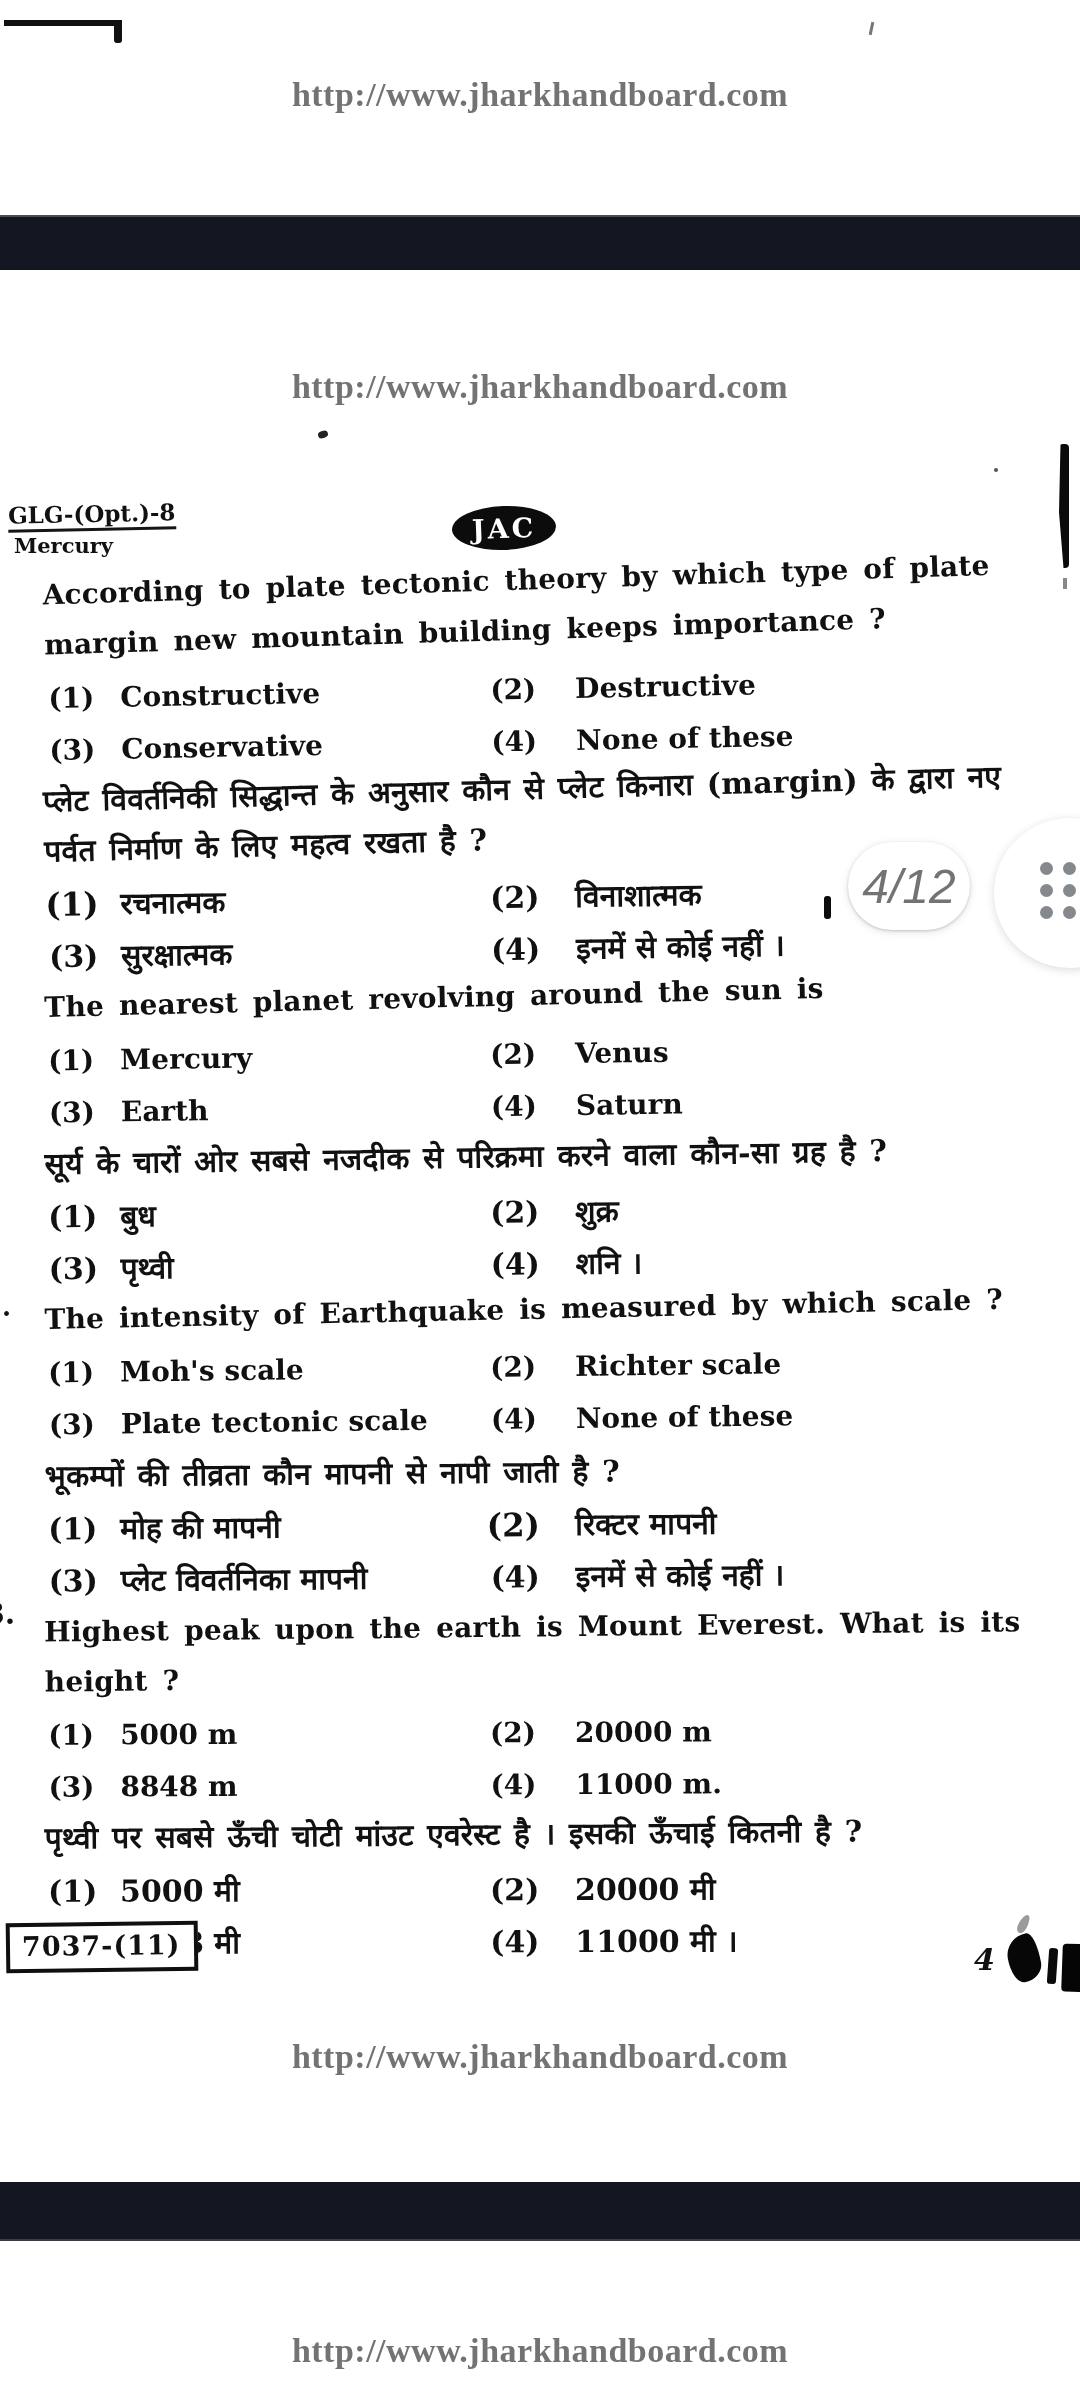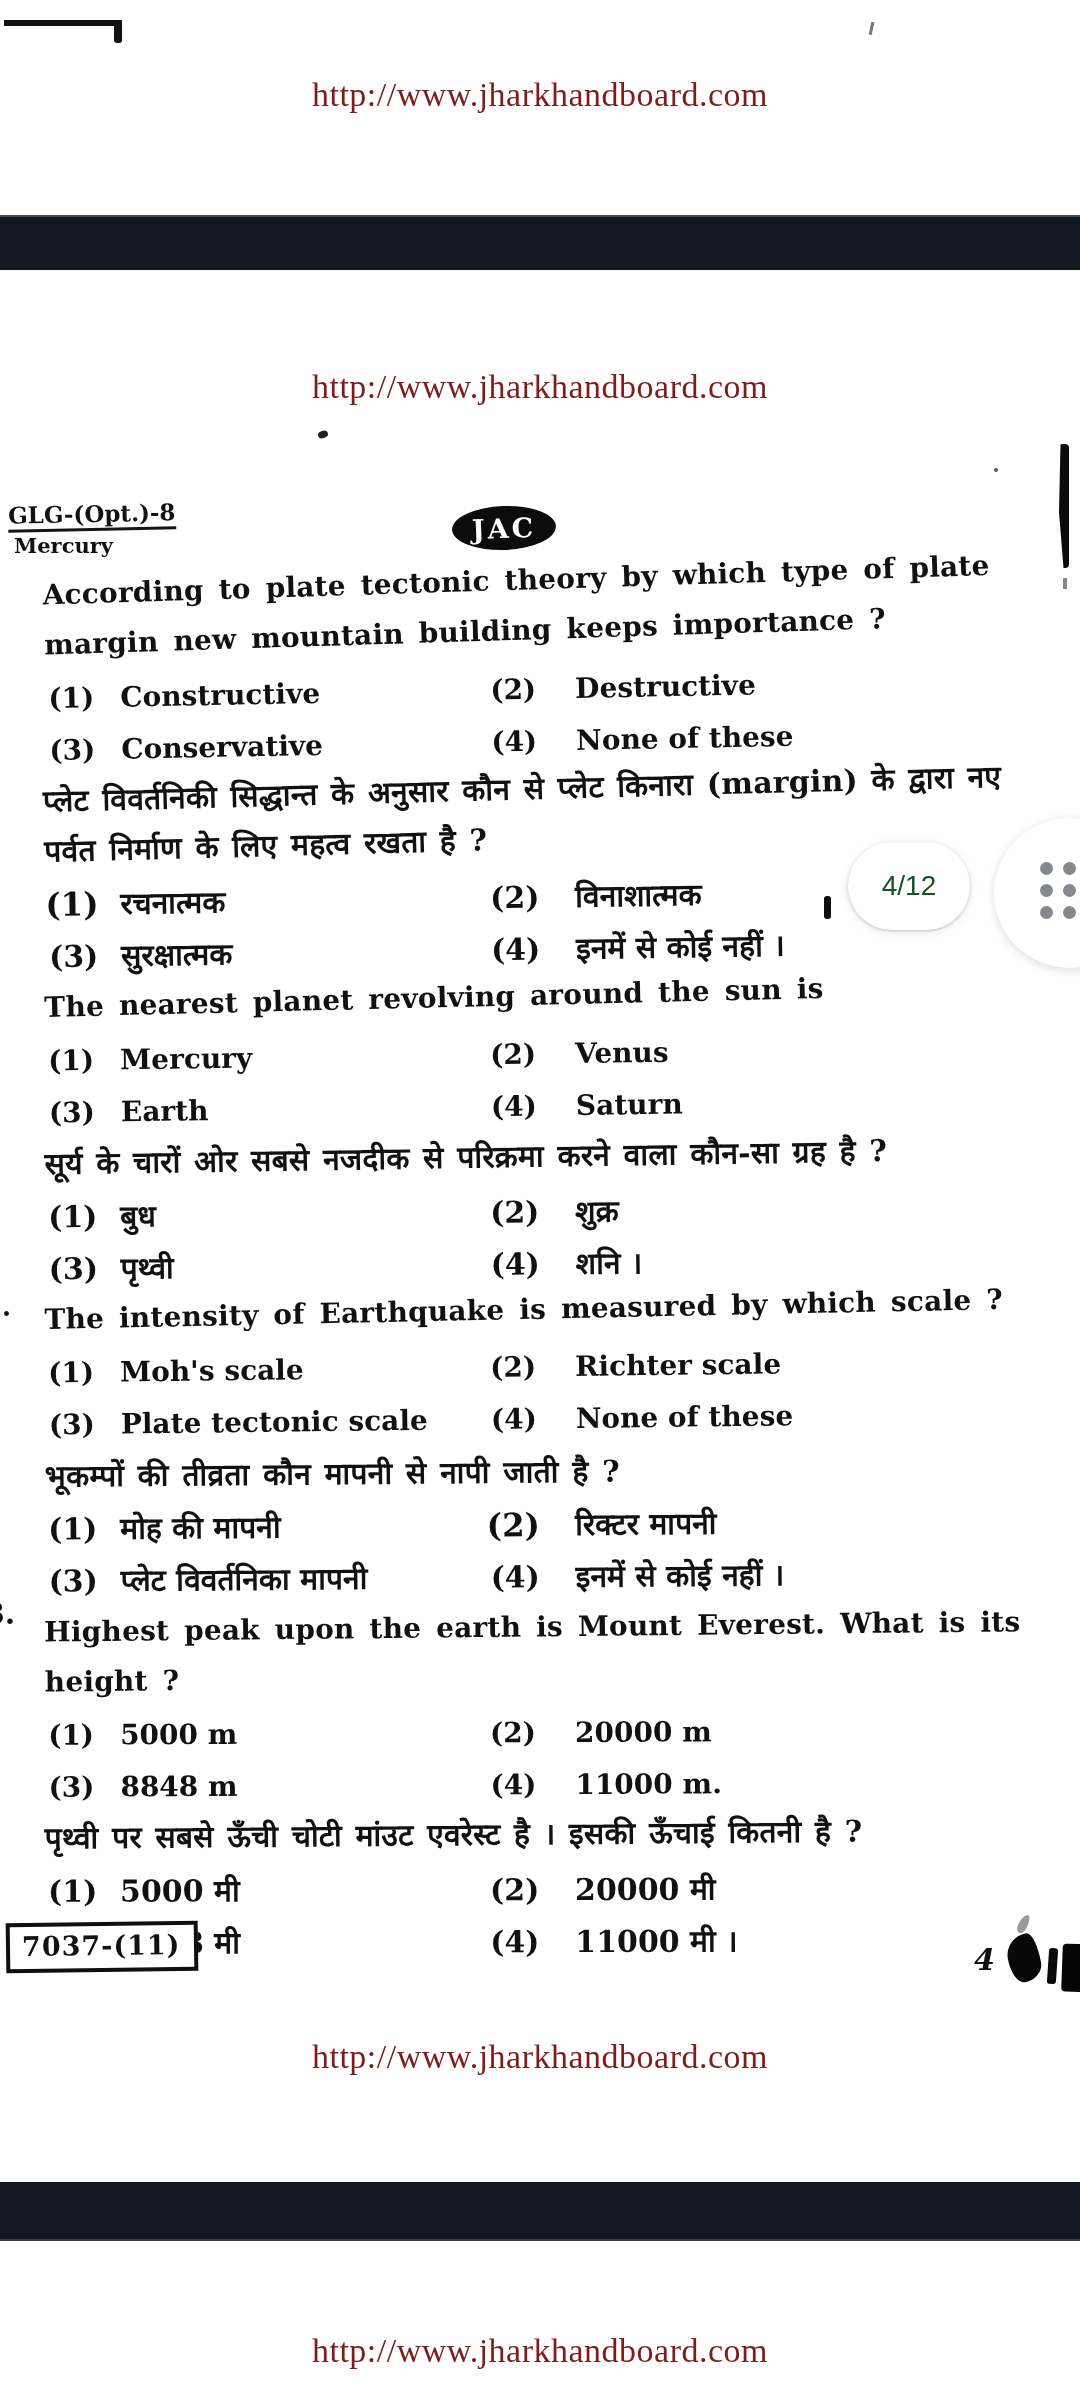--- a/index.html
+++ b/index.html
@@ -9,22 +9,23 @@
     background:#ffffff;
     overflow:hidden;
     font-family:"Liberation Sans", sans-serif;
     color:#111;
   }
   
   .url-banner{
     position:absolute;left:0;width:100%;
     text-align:center;
     font-family:"Liberation Serif", serif;
-    font-size:34px;color:#7f1d1d;
+    font-size:34px;color:#737373;
     letter-spacing:0.5px;
+    font-weight:bold;
   }
   #url1{top:76px;}
   #url2{top:368px;}
   #url3{top:2038px;}
   #url4{top:2332px;}
   
   .band{position:absolute;left:0;width:100%;background:#141621;}
   #band1{top:215px;height:53px;border-top:2px solid #4a4a52;}
   #band2{top:2182px;height:57px;border-bottom:2px solid #3c3c44;}
   
@@ -118,21 +119,21 @@
     border-radius:3px;transform:rotate(4deg);}
   .ink-block{position:absolute;left:1062px;top:1944px;width:30px;height:48px;background:#050505;
     border-radius:4px 0 0 4px;transform:rotate(2deg);}
   
   .page-pill{
     position:absolute;left:848px;top:842px;
     width:122px;height:88px;border-radius:44px;
     background:#ffffff;
     box-shadow:0 1px 3px rgba(0,0,0,0.18), 0 2px 10px rgba(0,0,0,0.10);
     display:flex;align-items:center;justify-content:center;
-    font-family:"Liberation Sans", sans-serif;font-size:28px;color:#14532d;
+    font-family:"Liberation Sans", sans-serif;font-size:48px;color:#737373;font-style:italic;
   }
   .dots-handle{
     position:absolute;left:994px;top:818px;
     width:152px;height:150px;border-radius:50%;
     background:#ffffff;
     box-shadow:0 2px 10px rgba(0,0,0,0.14);
   }
   .dots-grid{
     position:absolute;left:46px;top:44px;
     display:grid;grid-template-columns:13px 13px;grid-auto-rows:13px;

